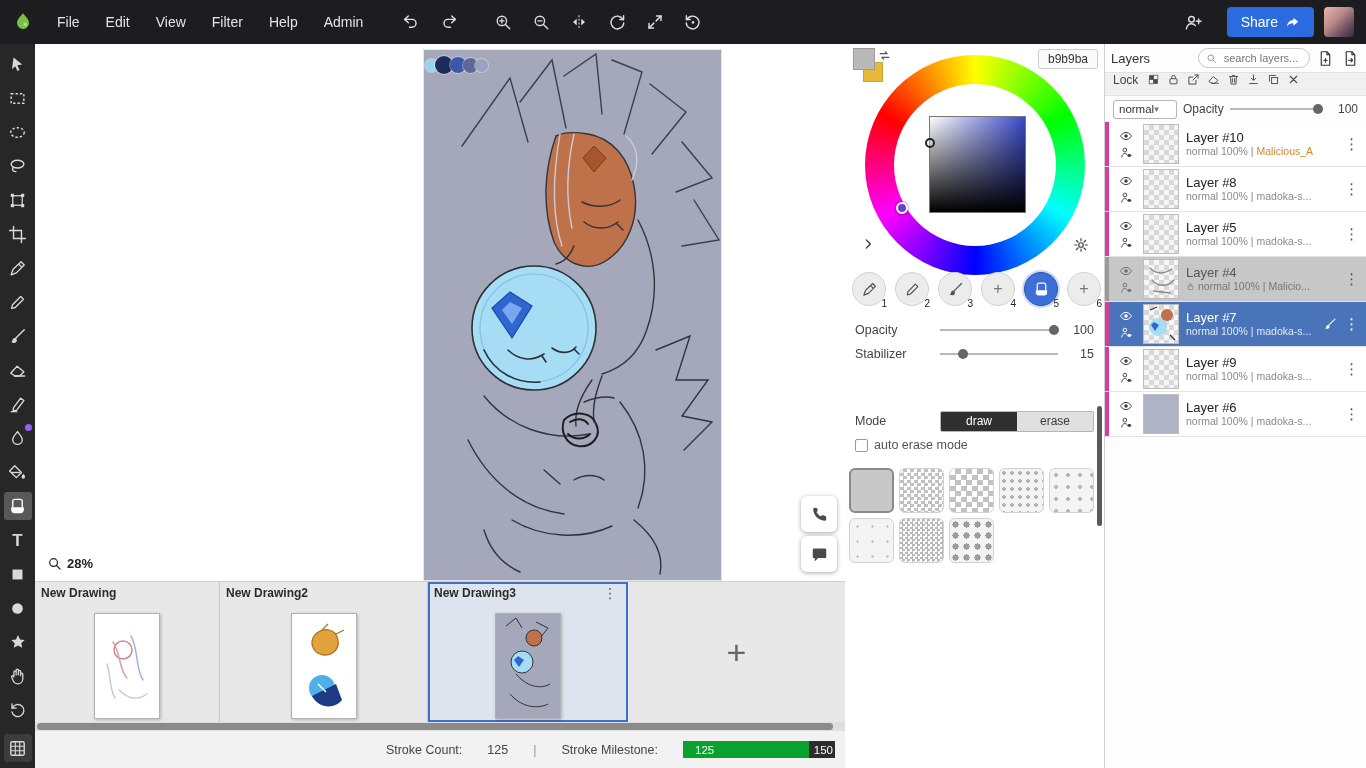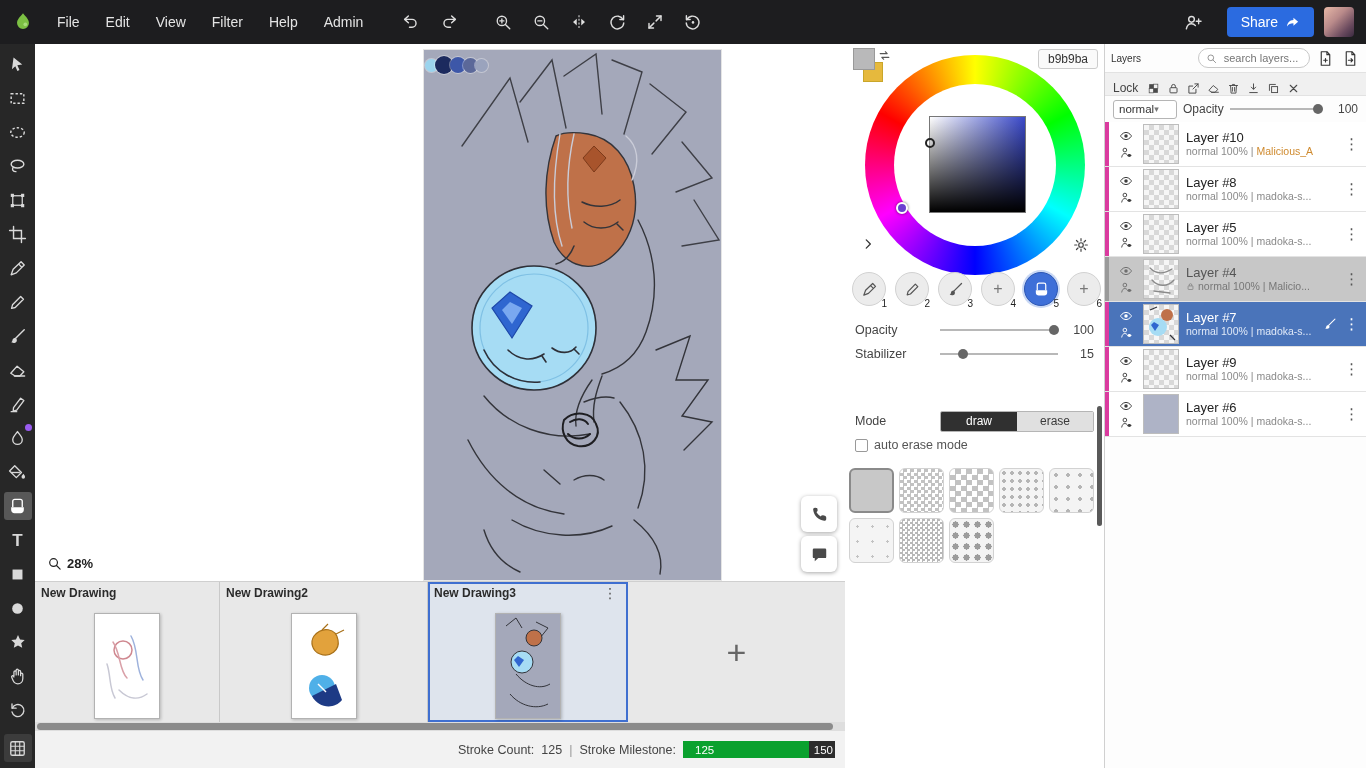--- a/index.html
+++ b/index.html
@@ -49,21 +49,21 @@
   .tab-menu{font-size:14px;color:#555;line-height:1;padding:0 4px;cursor:pointer;}
   .tab-thumb{position:absolute;left:50%;transform:translateX(-50%);top:31px;width:66px;height:106px;
     background:#fff;border:1px solid #b2b2b2;box-shadow:1px 1px 3px rgba(0,0,0,.22);}
   #tab-add{flex:1;border-right:none;display:flex;align-items:center;justify-content:center;}
   #tab-add span{font-size:34px;color:#666;font-weight:300;cursor:pointer;}
 
   
   #hscroll{position:absolute;left:35px;top:722px;width:810px;height:9px;background:#dedede;}
   #hscroll .thumb{position:absolute;left:2px;top:1px;width:796px;height:7px;background:#8b8b8b;border-radius:4px;}
   #statusbar{position:absolute;left:35px;top:731px;width:810px;height:37px;background:#f2f2f2;
-    display:flex;align-items:center;justify-content:flex-end;gap:7px;padding-right:10px;font-size:12.5px;color:#444;}
+    display:flex;align-items:center;justify-content:flex-end;gap:25px;padding-right:10px;font-size:12.5px;color:#444;}
   #statusbar .sep{color:#999;}
   #msbar{width:152px;height:17px;display:flex;overflow:hidden;}
   .ms-fill{width:126px;background:#0aa12e;color:#fff;font-size:11.5px;display:flex;align-items:center;padding-left:12px;}
   .ms-rest{flex:1;background:#2d2d2d;color:#fff;font-size:11.5px;display:flex;align-items:center;justify-content:flex-end;padding-right:2px;}
 
   
   #color-panel{position:absolute;left:845px;top:44px;width:259px;height:724px;background:#fff;}
   #sw-secondary{position:absolute;left:18px;top:18px;width:20px;height:20px;border:1px solid #c9a62a;}
   #sw-primary{position:absolute;left:8px;top:4px;width:22px;height:22px;border:1px solid #999;z-index:2;}
   #sw-swap{position:absolute;left:33px;top:4px;color:#555;}
@@ -108,26 +108,26 @@
   .p-dot8{background-image:radial-gradient(#b5b5b5 1.6px,transparent 1.7px);background-size:8px 8px;}
   .p-dot12{background-image:radial-gradient(#b5b5b5 1.6px,transparent 1.7px);background-size:12px 12px;}
   .p-dot16{background-image:radial-gradient(#c2c2c2 1.3px,transparent 1.4px);background-size:15px 15px;}
   .p-weave{background-image:repeating-conic-gradient(#b8b8b8 0% 25%,#ffffff 0% 50%);background-size:5px 5px;}
   .p-dotbig{background-image:radial-gradient(#9c9c9c 3px,transparent 3.2px);background-size:11px 11px;}
   #cp-vscroll{position:absolute;right:2px;top:362px;width:5px;height:120px;background:#595959;border-radius:3px;}
 
   
   #layers-panel{position:absolute;left:1104px;top:44px;width:262px;height:724px;background:#fdfdfd;border-left:1px solid #d0d0d0;}
   #lp-header{height:28px;display:flex;align-items:center;padding:0 6px;gap:5px;}
-  #lp-title{font-size:10px;color:#333;margin-right:auto;}
+  #lp-title{font-size:13px;color:#333;margin-right:auto;}
   #lp-search{flex:0 0 112px;height:20px;background:#fff;border:1px solid #c8c8c8;border-radius:10px;
     display:flex;align-items:center;padding:0 7px;gap:4px;color:#888;}
   #lp-search input{border:none;outline:none;width:80px;font-size:11px;background:transparent;color:#333;text-align:center;}
   .lp-hbtn{color:#333;display:flex;align-items:center;justify-content:center;width:20px;height:20px;cursor:pointer;}
-  #lockrow{height:24px;background:#f0f0f0;display:flex;align-items:flex-end;padding:0 8px;gap:7px;color:#4a4a4a;border-top:1px solid #e2e2e2;border-bottom:1px solid #e2e2e2;}
+  #lockrow{height:24px;background:#f0f0f0;display:flex;align-items:flex-start;padding:0 8px;gap:7px;color:#4a4a4a;border-top:1px solid #e2e2e2;border-bottom:1px solid #e2e2e2;}
   #lockrow .lk-label{font-size:12px;color:#444;margin-right:2px;}
   .lk{display:flex;align-items:center;cursor:pointer;}
   #blendrow{height:26px;display:flex;align-items:center;padding:0 8px;gap:6px;font-size:12px;color:#444;}
   #blend-select{width:64px;height:19px;border:1px solid #b5b5b5;border-radius:3px;background:#fff;
     display:flex;align-items:center;justify-content:flex-start;padding:0 5px;font-size:11.5px;color:#333;cursor:pointer;}
   #blendrow .slider{height:12px;}
   
   .lrow{position:relative;height:45px;background:#fff;border-bottom:1px solid #e3e3e3;
     display:flex;align-items:center;padding-left:8px;cursor:pointer;}
   .lrow .strip{position:absolute;left:0;top:0;bottom:0;width:4px;background:#da3b9f;}

